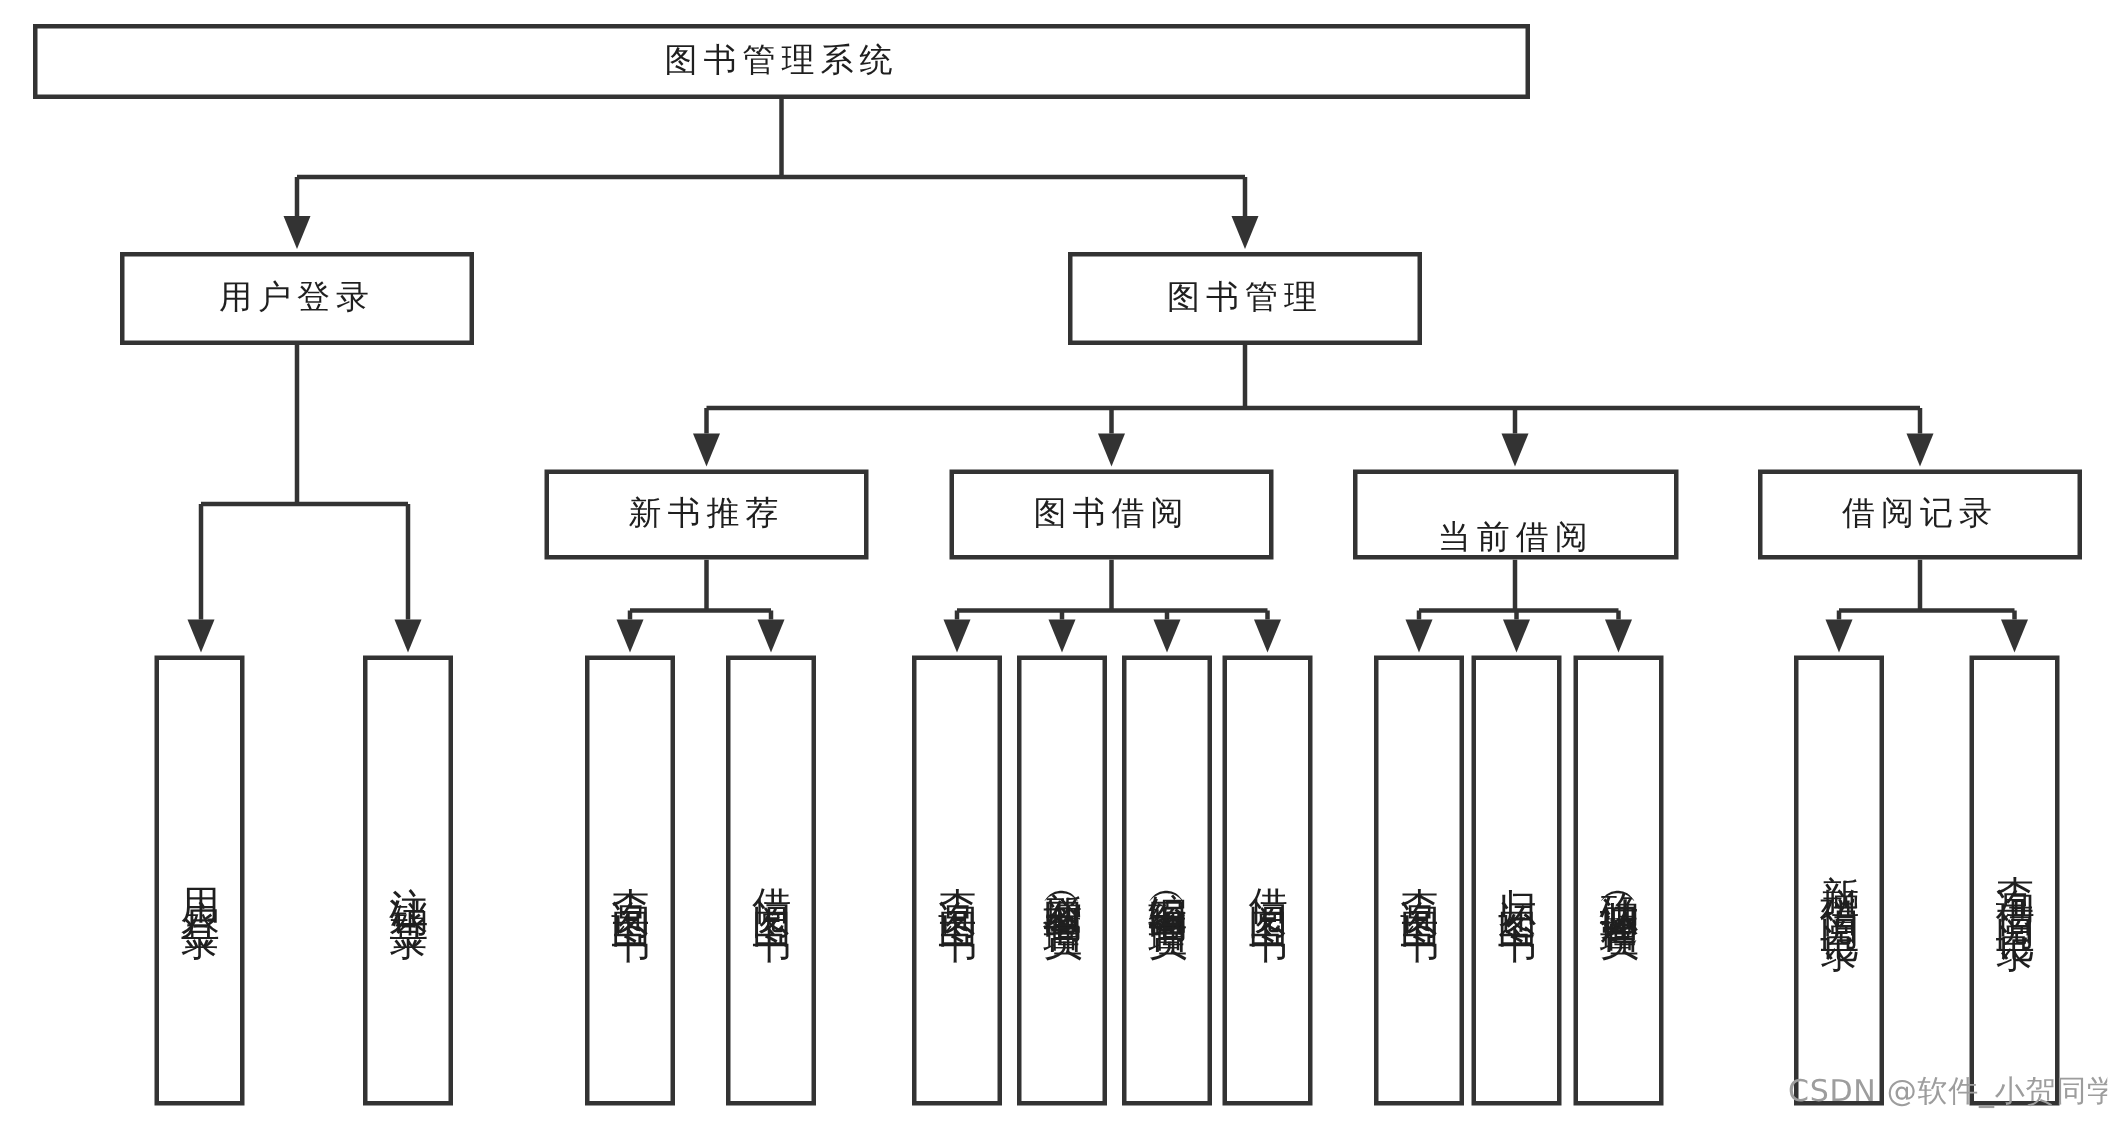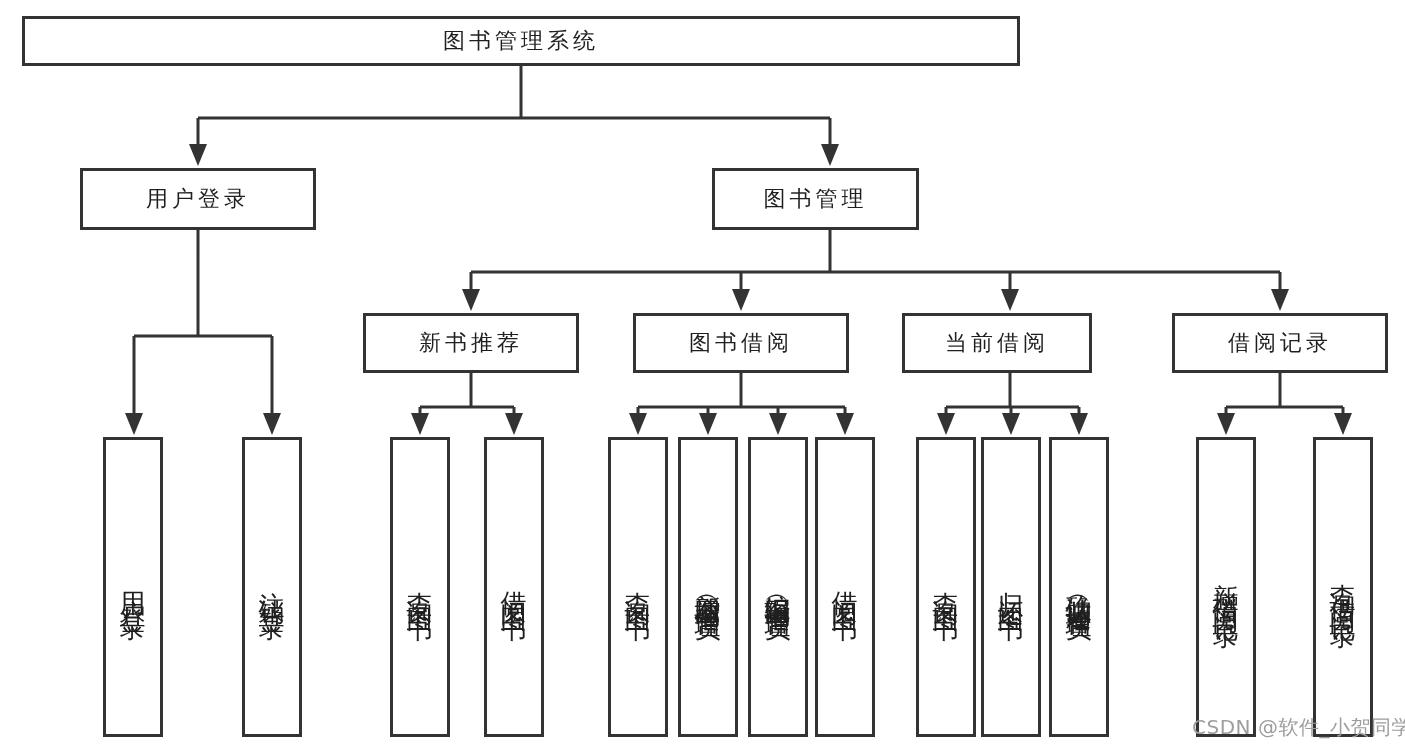--- a/index.html
+++ b/index.html
@@ -141,31 +141,31 @@
     </g>
   </svg>
 
   <div class="node" style="left:22px;top:16px;width:998px;height:50px;">
     <span class="h-label">图书管理系统</span>
   </div>
 
   <div class="node" style="left:80px;top:168px;width:236px;height:62px;">
     <span class="h-label">用户登录</span>
   </div>
-  <div class="node" style="left:712px;top:168px;width:207px;height:62px;">
+  <div class="node" style="left:712px;top:168px;width:236px;height:62px;">
     <span class="h-label">图书管理</span>
   </div>
 
   <div class="node" style="left:633px;top:313px;width:216px;height:60px;">
     <span class="h-label">图书借阅</span>
   </div>
   <div class="node" style="left:363px;top:313px;width:216px;height:60px;">
     <span class="h-label">新书推荐</span>
   </div>
-  <div class="node" style="left:902px;top:313px;width:190px;height:60px;">
+  <div class="node" style="left:902px;top:313px;width:217px;height:60px;align-items:flex-end;">
     <span class="h-label">当前借阅</span>
   </div>
   <div class="node" style="left:1172px;top:313px;width:216px;height:60px;">
     <span class="h-label">借阅记录</span>
   </div>
 
   <div class="node" style="left:103px;top:437px;width:60px;height:300px;">
     <span class="v-label">用户登录</span>
   </div>
   <div class="node" style="left:242px;top:437px;width:60px;height:300px;">

